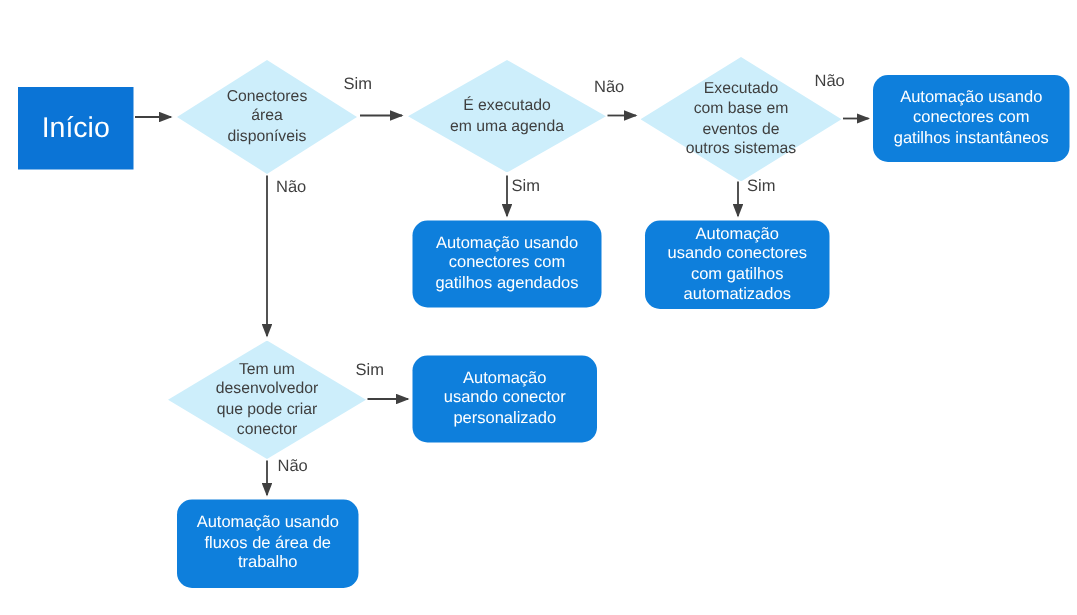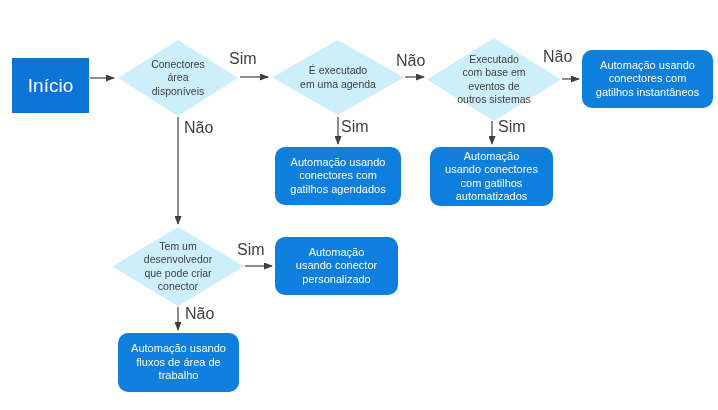--- a/index.html
+++ b/index.html
@@ -54,21 +54,21 @@
   }
   .diamond-bg {
     position: absolute;
     inset: 0;
     background: var(--decision-fill, #cdeefb);
     clip-path: polygon(50% 0%, 100% 50%, 50% 100%, 0% 50%);
     z-index: 1;
   }
   .edge-label {
     position: absolute;
-    font-size: 16px;
+    font-size: 11px;
     color: var(--decision-text, #3f3f3f);
     z-index: 3;
   }
 </style>
 </head>
 <body>
 
 <div id="canvas">
 
   <svg class="edges" width="718" height="410" viewBox="0 0 718 410">

